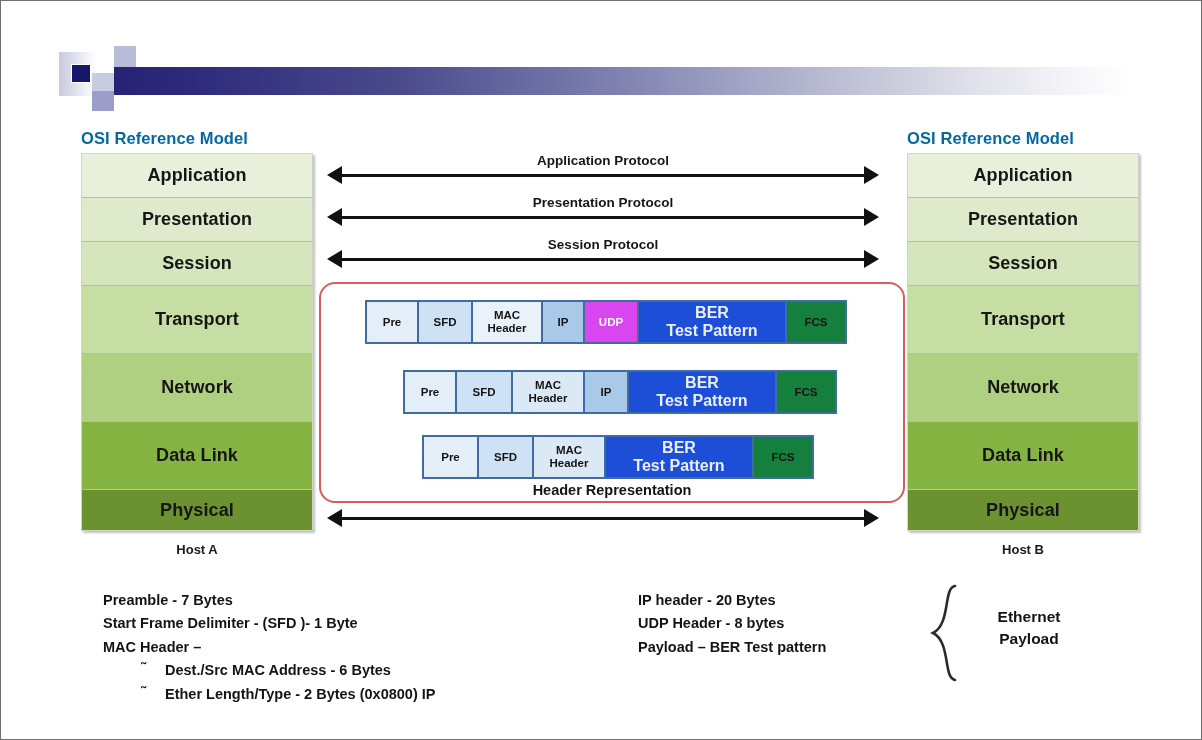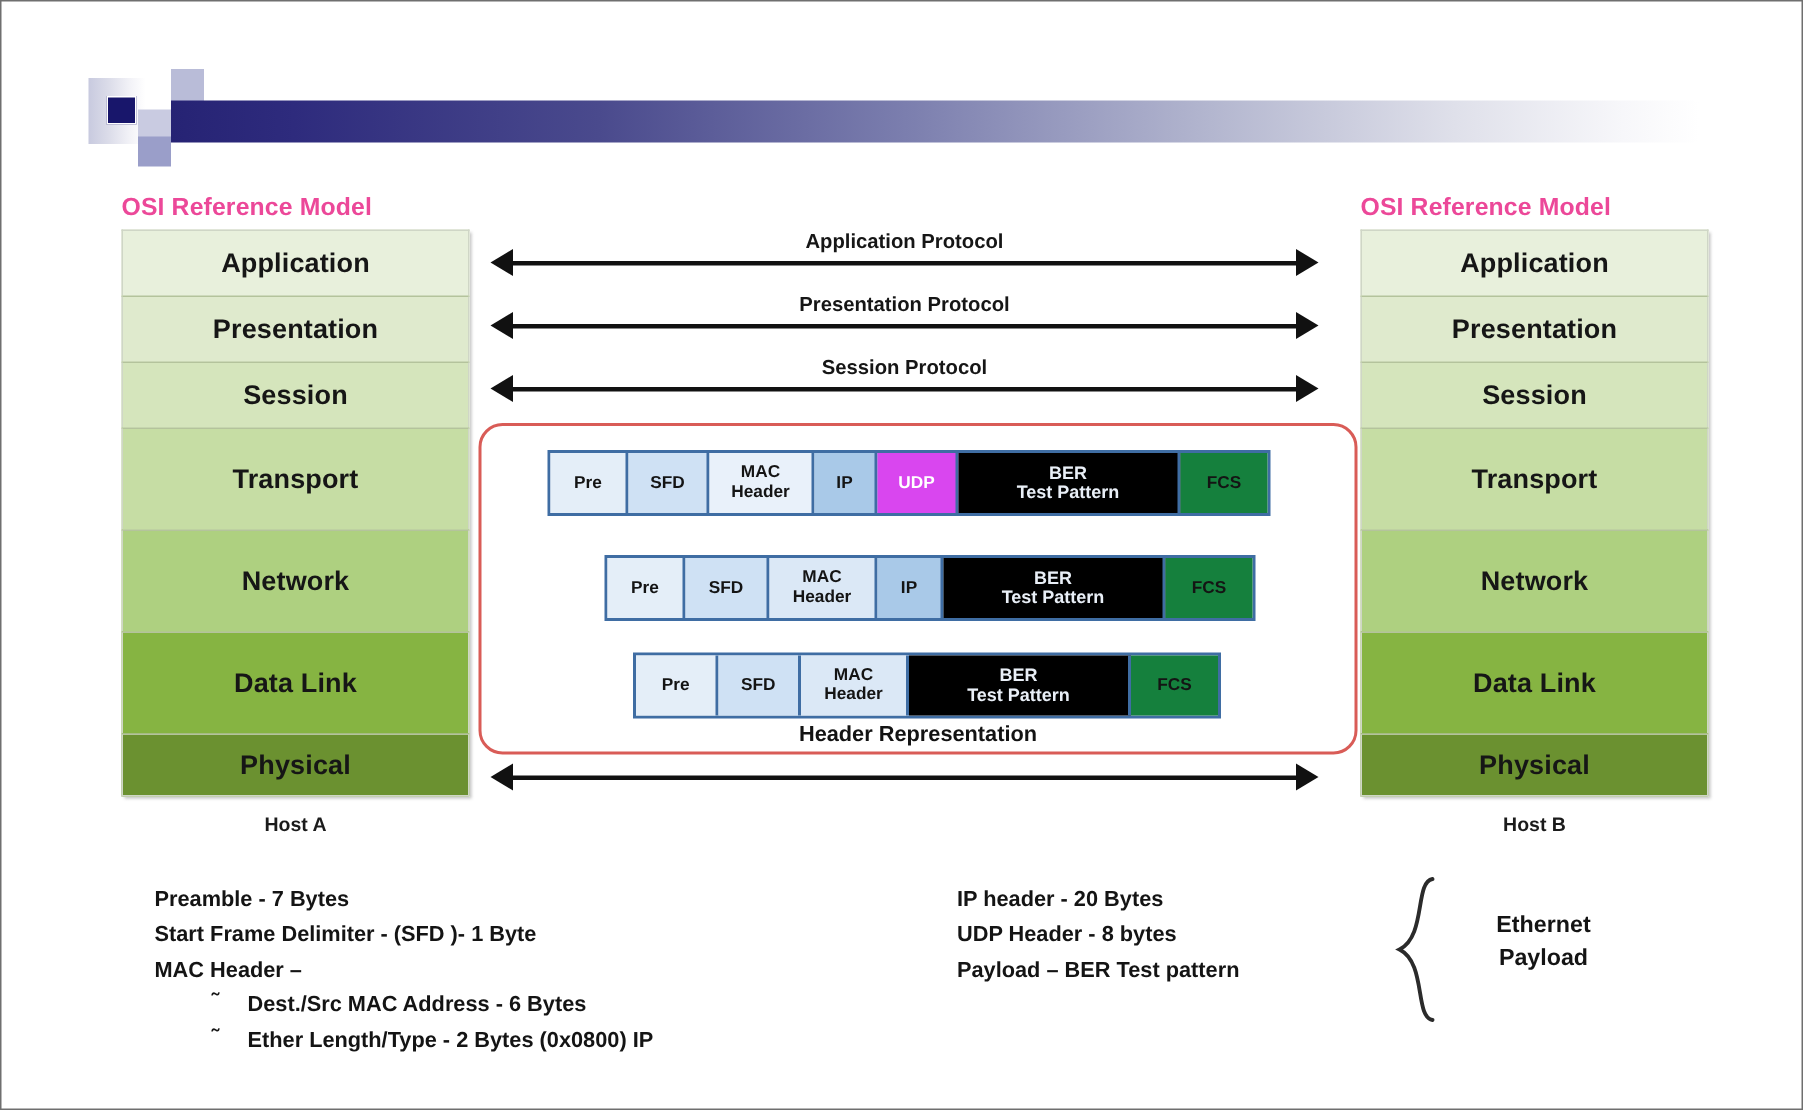--- a/index.html
+++ b/index.html
@@ -27,21 +27,21 @@
     background:linear-gradient(to right,#c8cadf 0%,#dbdce9 35%,#f2f2f7 72%,#ffffff 100%);
   }
   .sq-navy{left:12px;top:18px;width:20px;height:19px;background:#18166b;border:1.5px solid #ffffff;box-sizing:border-box;}
   .sq-top{left:55px;top:0px;width:22px;height:21px;background:#b9bcd8;}
   .sq-mid1{left:33px;top:27px;width:22px;height:21px;background:#c9cbe1;}
   .sq-mid2{left:55px;top:21px;width:22px;height:21px;background:#9a9ec9;}
   .sq-low{left:33px;top:45px;width:22px;height:20px;background:#9a9ec9;}
 
   
   .stack-title{
-    position:absolute;font-size:16.5px;font-weight:bold;color:#ec4899;
+    position:absolute;font-size:16.5px;font-weight:bold;color:#0369a1;
     letter-spacing:.1px;white-space:nowrap;
   }
   .stack{position:absolute;width:232px;box-shadow:1.5px 1.5px 2px rgba(120,120,120,.45);}
   .layer{
     box-sizing:border-box;width:100%;
     display:flex;align-items:center;justify-content:center;
     font-size:18px;font-weight:bold;color:#161616;
     border-left:1px solid #cfd6c6;border-right:1px solid #cfd6c6;
     letter-spacing:.1px;
   }
@@ -85,21 +85,21 @@
     border-right:2px solid #3f6da3;
   }
   .seg:last-child{border-right:none;}
   .seg span{display:block;}
   .seg.pre{background:#e4eef8;color:#141414;}
   .seg.sfd{background:#cfe1f4;color:#141414;}
   .seg.mac{background:#e9f1fa;color:#141414;}
   .seg.mac2{background:#dbe8f6;color:#141414;}
   .seg.ip{background:#a9c9e8;color:#141414;}
   .seg.udp{background:#d946ef;color:#ffffff;}
-  .seg.ber{background:#000000;color:#e9eff7;font-size:12px;}
+  .seg.ber{background:#1d4ed8;color:#e9eff7;font-size:16px;}
   .seg.fcs{background:#15803d;color:#141414;}
 
   
   .legend{position:absolute;font-size:14.5px;font-weight:bold;color:#141414;line-height:1.62;margin-left:17px;}
   .legend .ind{padding-left:62px;position:relative;}
   .legend .ind .dash{position:absolute;left:38px;top:-2px;}
   #brace{position:absolute;left:928px;top:583px;width:34px;height:98px;}
   #eth-payload{
     position:absolute;left:968px;top:605px;width:120px;text-align:center;
     font-size:15.5px;font-weight:bold;color:#141414;line-height:1.42;

